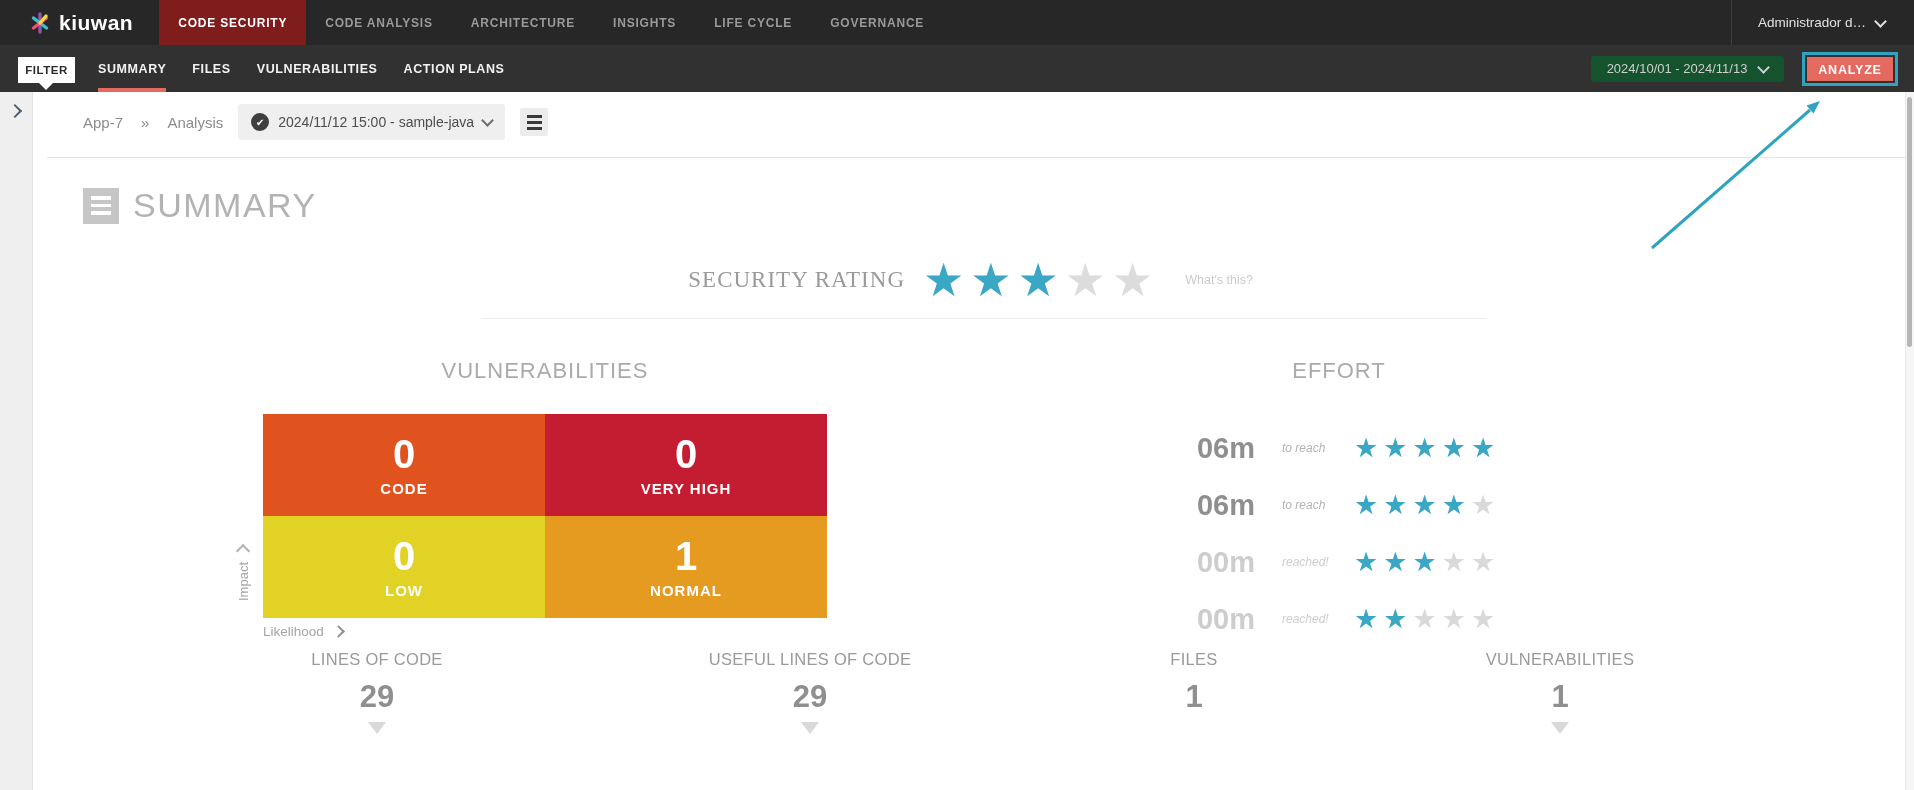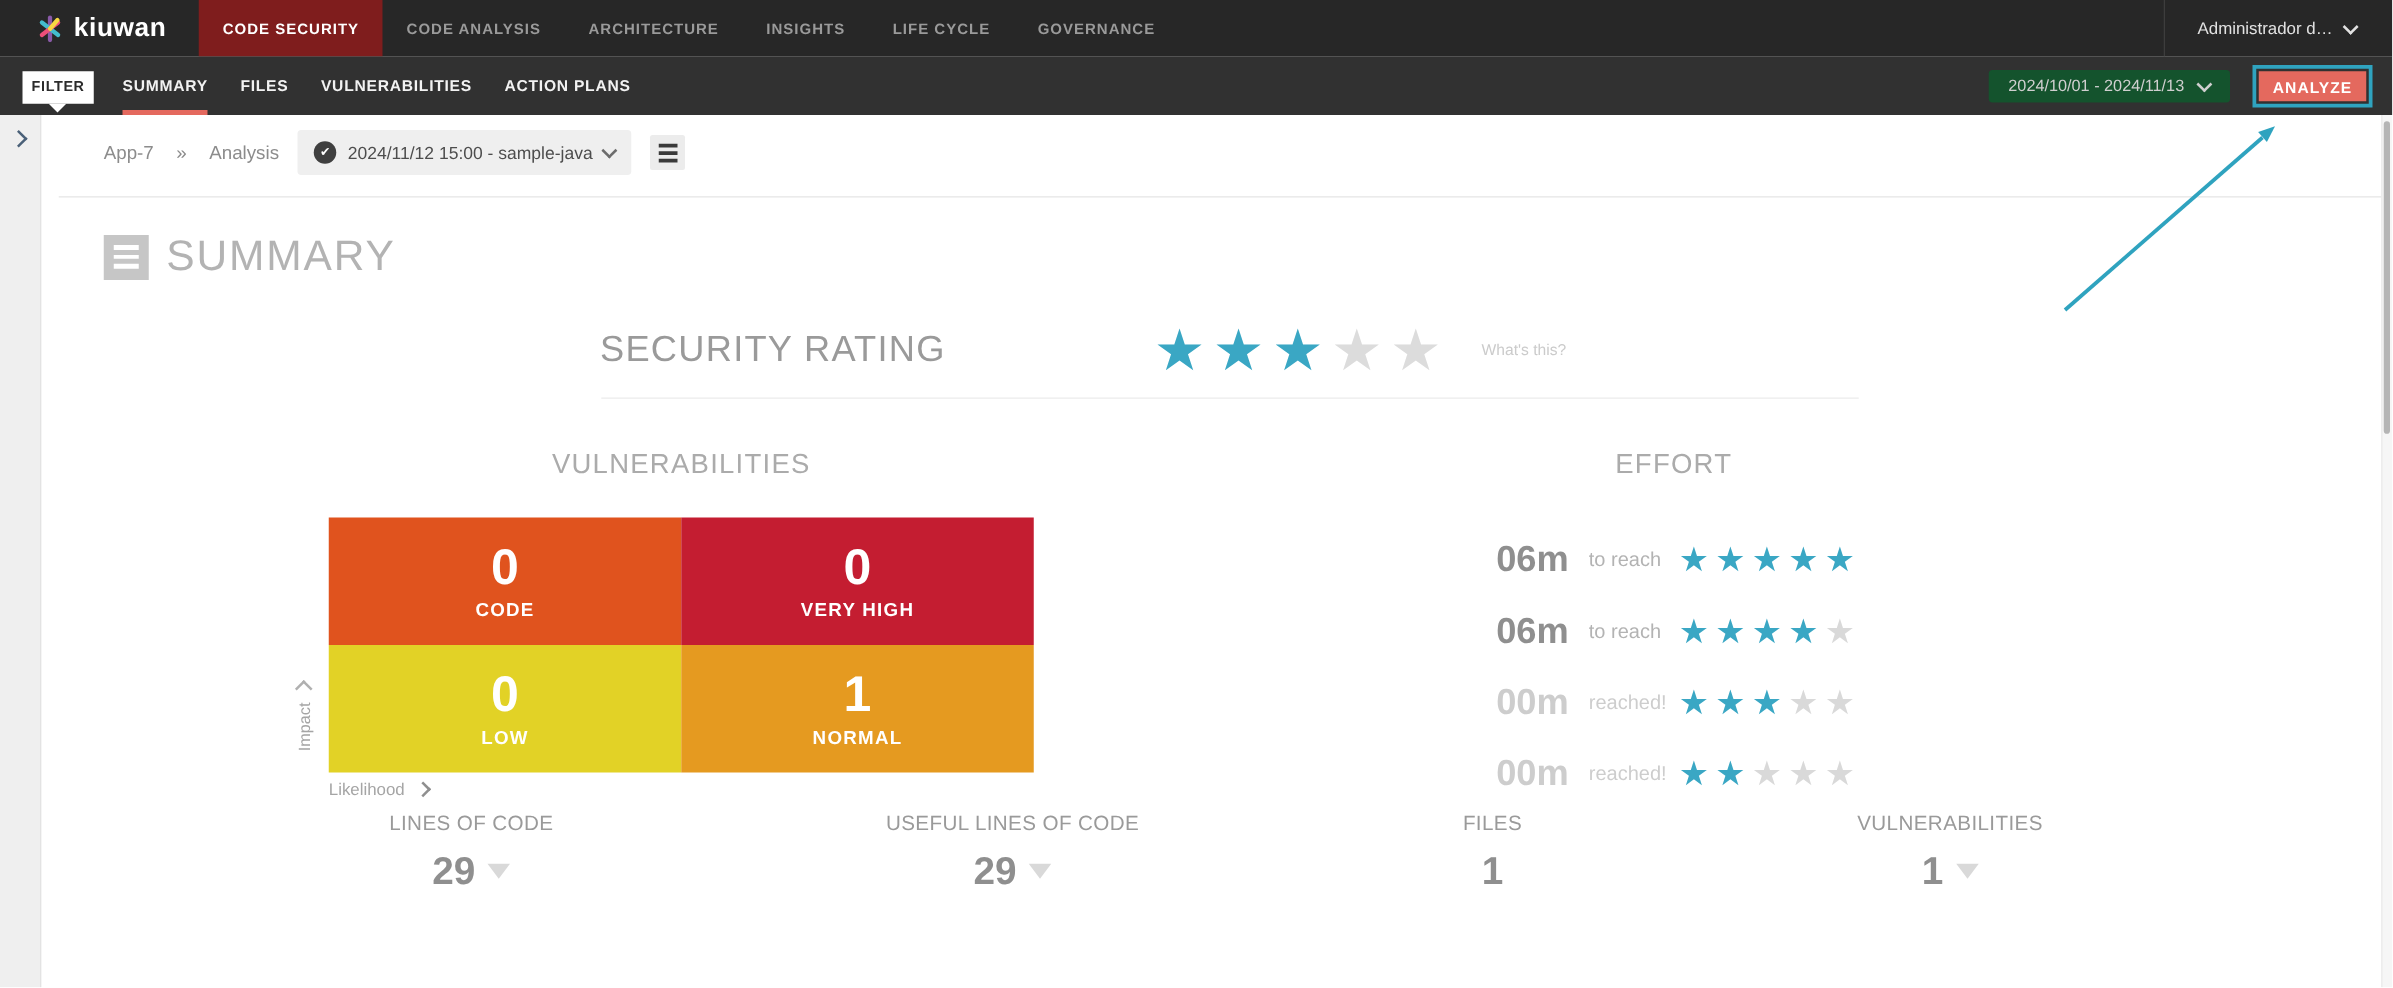--- a/index.html
+++ b/index.html
@@ -62,21 +62,21 @@
 
   
   .title-row{position:absolute;left:83px;top:186px;display:flex;align-items:center;gap:14px;}
   .title-icon{width:36px;height:36px;background:#c6c6c6;display:flex;flex-direction:column;
               align-items:center;justify-content:center;gap:4px;}
   .title-icon .bar{width:20px;height:3.5px;background:#fff;}
   .page-title{margin:0;font-size:34px;font-weight:400;color:#b3b3b3;letter-spacing:1.5px;}
 
   
   .rating-row{position:absolute;left:480px;top:254px;width:1010px;height:52px;display:flex;align-items:center;}
-  .rating-label{width:425px;font-size:29px;color:#9a9a9a;letter-spacing:1px;}
+  .rating-label{width:425px;text-align:right;font-size:23px;color:#9a9a9a;letter-spacing:1px;font-family:Liberation Serif, serif;}
   .rating-stars{display:flex;gap:6px;margin-left:18px;align-items:center;}
   .rating-stars .star{font-size:46px;line-height:46px;}
   .star-filled{color:#3aa7c4;}
   .star-empty{color:#dcdcdc;}
   .whats{margin-left:32px;font-size:12.5px;color:#cbcbcb;cursor:pointer;text-decoration:none;}
   .rating-divider{position:absolute;left:481px;top:318px;width:1006px;height:1px;background:#ececec;}
 
   
   .vuln-title{position:absolute;left:263px;top:358px;width:564px;text-align:center;font-size:22px;
               color:#ababab;letter-spacing:1px;}
@@ -93,32 +93,32 @@
               font-size:13.5px;color:#a5a5a5;}
   .lik-chev{width:7px;height:7px;border-top:2.5px solid #8f8f8f;border-right:2.5px solid #8f8f8f;
             transform:rotate(45deg);}
 
   
   .effort-title{position:absolute;left:1199px;top:358px;width:280px;text-align:center;font-size:22px;
                 color:#ababab;letter-spacing:1px;}
   .effort-rows{position:absolute;left:1160px;top:420px;}
   .effort-row{height:57px;display:flex;align-items:center;}
   .e-time{width:95px;text-align:right;font-size:29px;font-weight:bold;color:#8f8f8f;line-height:1;}
-  .e-note{width:58px;margin-left:16px;font-size:16px;color:#b3b3b3;line-height:1.1;}
+  .e-note{width:58px;margin-left:27px;font-size:12px;color:#b3b3b3;line-height:1.1;font-style:italic;}
   .effort-row.reached .e-time{color:#cdcdcd;}
   .effort-row.reached .e-note{color:#cdcdcd;}
   .e-stars{margin-left:14px;display:flex;gap:5px;align-items:center;}
   .e-stars .star{font-size:27px;line-height:27px;}
   .e-stars .star-empty{color:#d9d9d9;}
 
   
   .stat{position:absolute;top:650px;width:240px;text-align:center;}
   .stat-label{font-size:16.5px;color:#9a9a9a;letter-spacing:.3px;white-space:nowrap;}
   .stat-value{margin-top:12px;display:flex;align-items:center;justify-content:center;gap:10px;
-              font-size:31px;font-weight:bold;color:#8f8f8f;line-height:1;}
+              font-size:31px;font-weight:bold;color:#8f8f8f;line-height:1;flex-direction:column;}
   .tri-down{width:0;height:0;border-left:9px solid transparent;border-right:9px solid transparent;
             border-top:12px solid #d9d9d9;}
 
   
   .annot{position:absolute;left:0;top:0;width:1914px;height:790px;pointer-events:none;z-index:9;}
   .scroll-track{position:absolute;right:0;top:92px;width:9px;height:698px;background:#f6f6f6;
                 border-left:1px solid #e9e9e9;box-sizing:border-box;z-index:8;}
   .scroll-thumb{position:absolute;right:2px;top:5px;width:5px;height:250px;background:#b5b5b5;border-radius:3px;}
 </style>
 </head>

